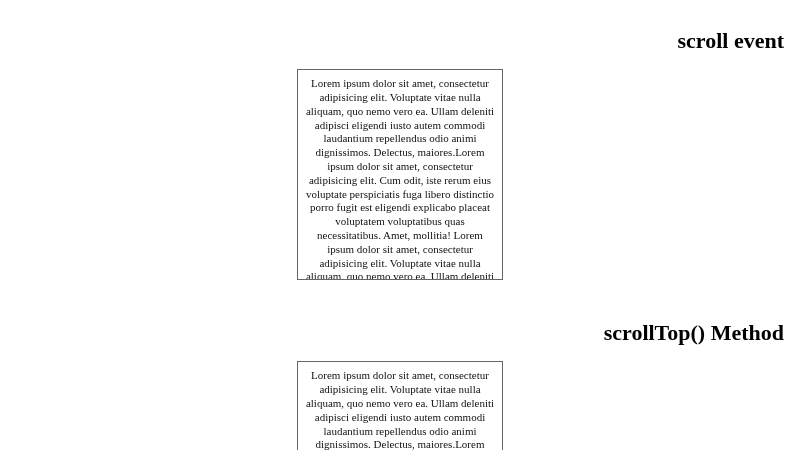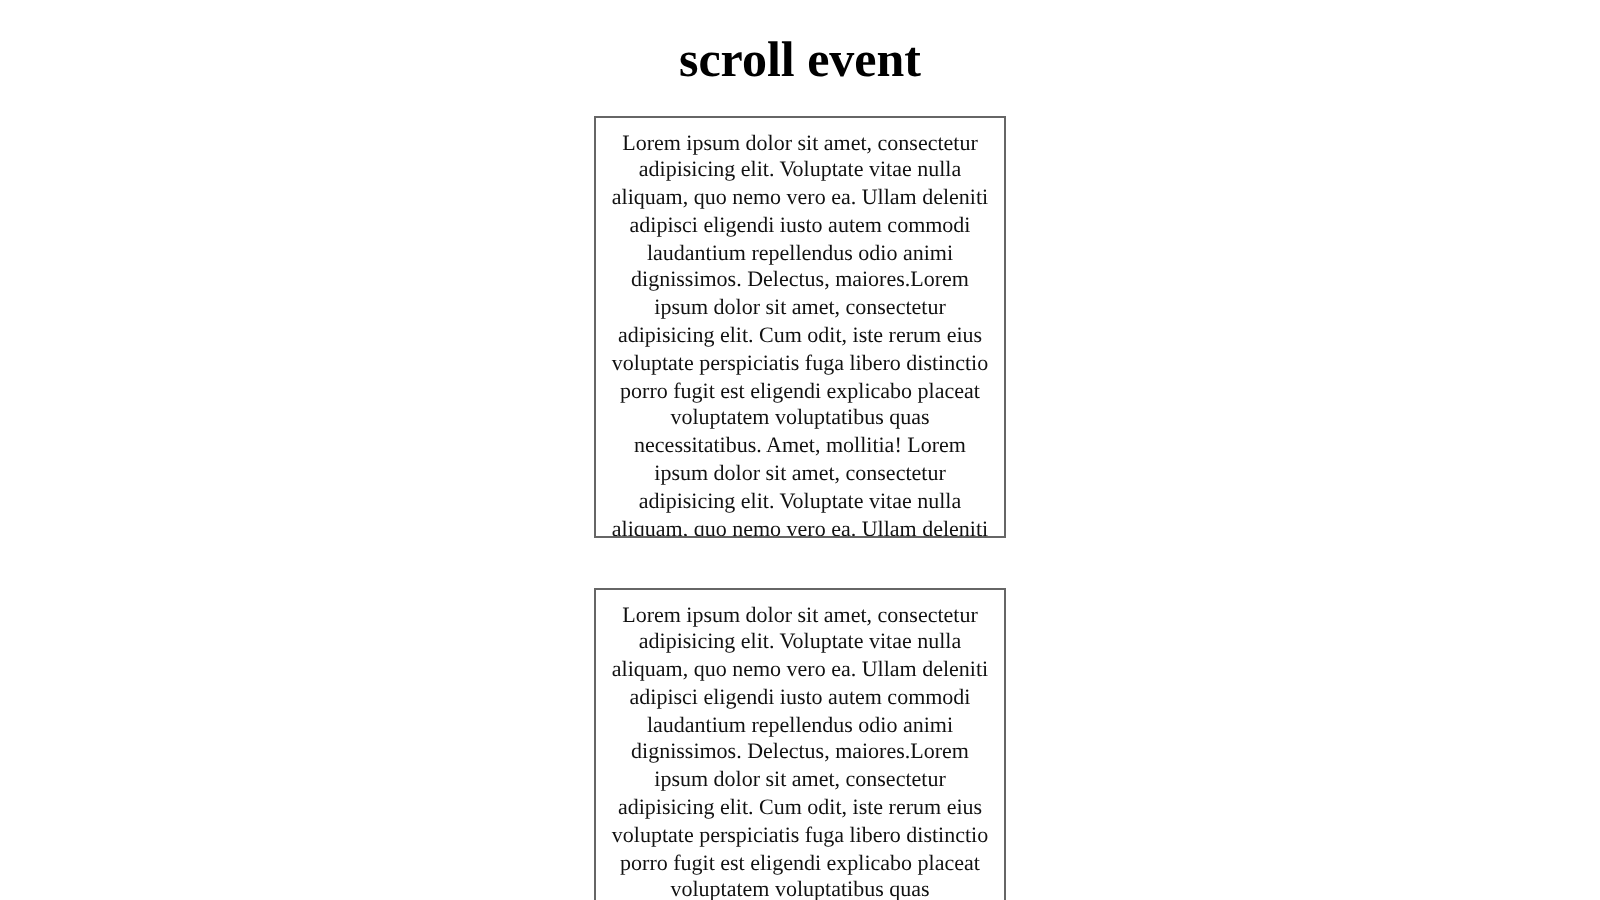--- a/index.html
+++ b/index.html
@@ -21,27 +21,27 @@
     position: relative;
     overflow: hidden;
     background: #ffffff;
   }
 
   .section {
     width: 100%;
   }
 
   .section-heading {
-    text-align: center;
+    text-align: right;
     font-family: "Liberation Serif", "DejaVu Serif", serif;
     font-weight: bold;
-    font-size: 25px;
+    font-size: 22px;
     line-height: 1.1;
     color: #000000;
-    margin: 4px;
+    margin: 16px;
     padding: 0;
   }
 
   .heading-1 {
     padding-top: 13px;
     padding-bottom: 0;
   }
 
   .heading-2 {
     padding-top: 13px;
@@ -82,18 +82,19 @@
   <div class="section">
     <h2 class="section-heading heading-1">scroll event</h2>
     <div class="scroll-box">
       <p class="scroll-box-text">Lorem ipsum dolor sit amet, consectetur adipisicing elit. Voluptate vitae nulla aliquam, quo nemo vero ea. Ullam deleniti adipisci eligendi iusto autem commodi laudantium repellendus odio animi dignissimos. Delectus, maiores.Lorem ipsum dolor sit amet, consectetur adipisicing elit. Cum odit, iste rerum eius voluptate perspiciatis fuga libero distinctio porro fugit est eligendi explicabo placeat voluptatem voluptatibus quas necessitatibus. Amet, mollitia! Lorem ipsum dolor sit amet, consectetur adipisicing elit. Voluptate vitae nulla aliquam, quo nemo vero ea. Ullam deleniti adipisci eligendi iusto autem commodi laudantium repellendus odio animi dignissimos. Delectus, maiores.Lorem ipsum dolor sit amet, consectetur adipisicing elit. Cum odit, iste rerum eius voluptate perspiciatis fuga libero distinctio porro fugit est eligendi explicabo placeat voluptatem voluptatibus quas necessitatibus. Amet, mollitia!</p>
     </div>
   </div>
 
   <div class="spacer-1"></div>
 
   <div class="section">
+    <h2 class="section-heading heading-2">scrollTop() Method</h2>
     <div class="scroll-box">
       <p class="scroll-box-text">Lorem ipsum dolor sit amet, consectetur adipisicing elit. Voluptate vitae nulla aliquam, quo nemo vero ea. Ullam deleniti adipisci eligendi iusto autem commodi laudantium repellendus odio animi dignissimos. Delectus, maiores.Lorem ipsum dolor sit amet, consectetur adipisicing elit. Cum odit, iste rerum eius voluptate perspiciatis fuga libero distinctio porro fugit est eligendi explicabo placeat voluptatem voluptatibus quas necessitatibus. Amet, mollitia! Lorem ipsum dolor sit amet, consectetur adipisicing elit. Voluptate vitae nulla aliquam, quo nemo vero ea. Ullam deleniti adipisci eligendi iusto autem commodi laudantium repellendus odio animi dignissimos. Delectus, maiores.Lorem ipsum dolor sit amet, consectetur adipisicing elit. Cum odit, iste rerum eius voluptate perspiciatis fuga libero distinctio porro fugit est eligendi explicabo placeat voluptatem voluptatibus quas necessitatibus. Amet, mollitia!</p>
     </div>
   </div>
 
 </div>
 
 </body></html>

